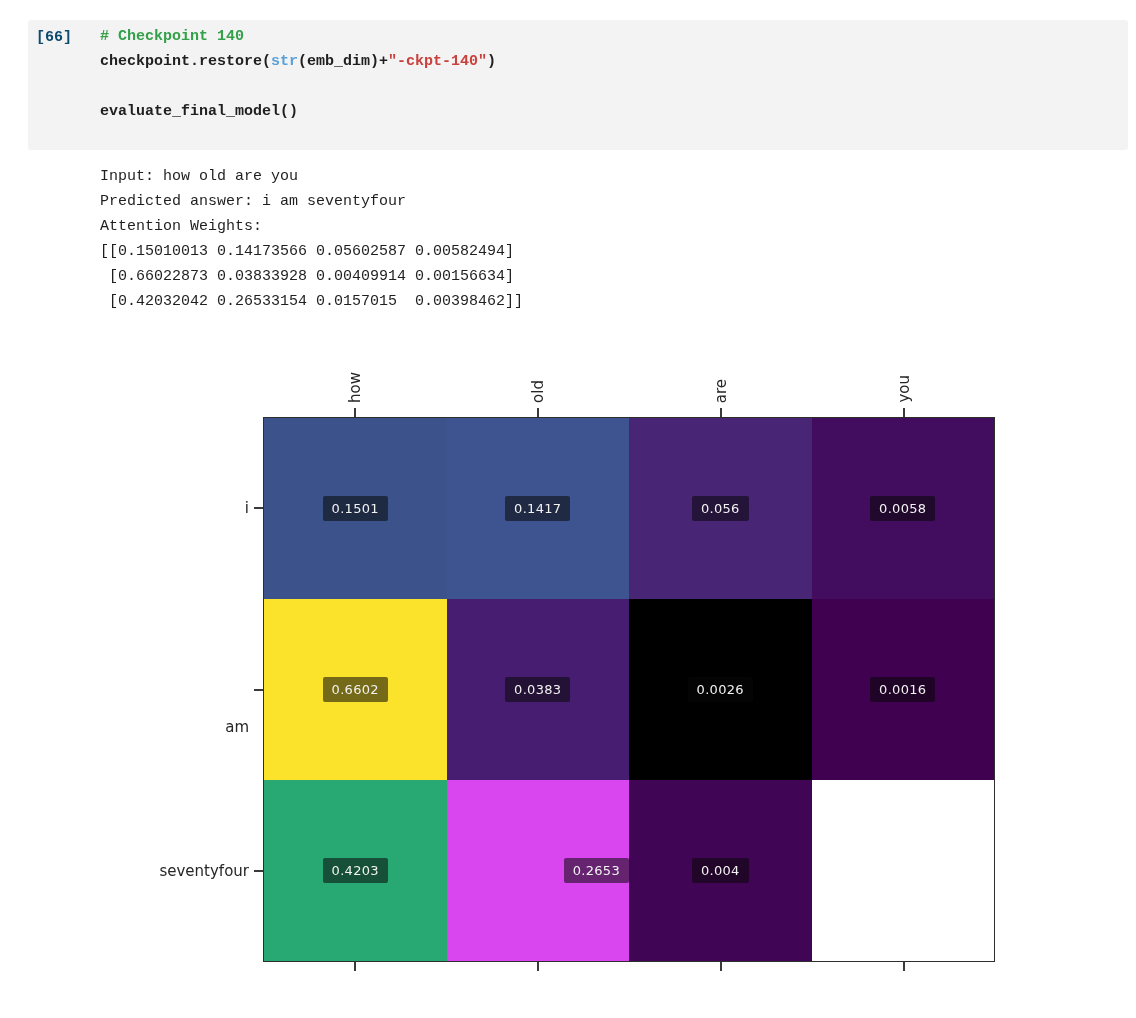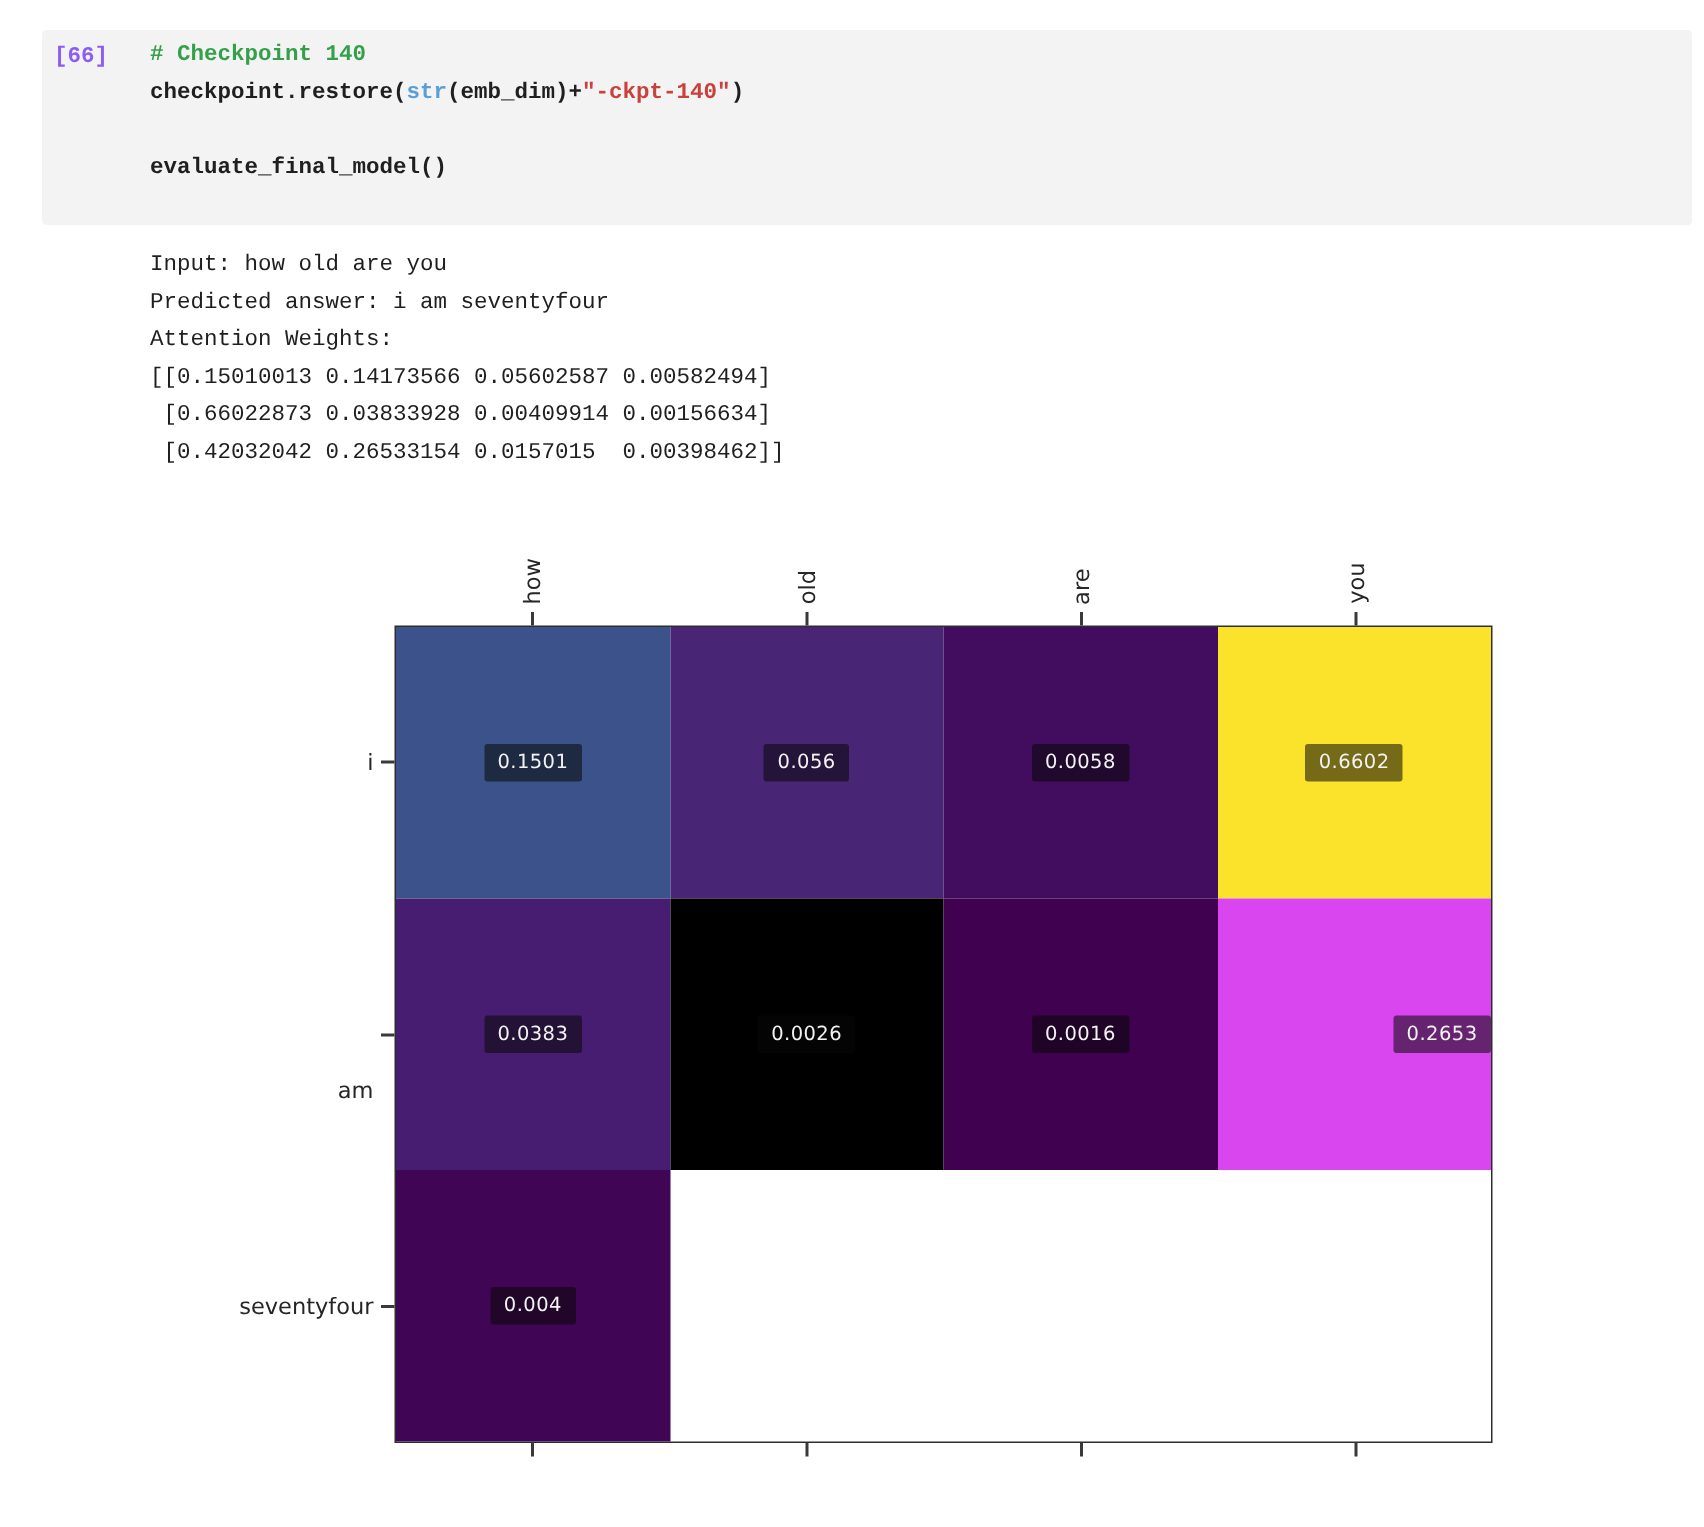--- a/index.html
+++ b/index.html
@@ -10,21 +10,21 @@
   }
   .page { position:absolute; inset:0; }
 
   
   .code-cell {
     position:absolute; left:28px; top:20px; width:1100px; height:130px;
     background:#f3f3f3; border-radius:3px;
   }
   .exec-count {
     position:absolute; left:36px; top:27px;
-    font:700 15px/22px "Liberation Mono", monospace; color:#8b5cf6;
+    font:700 15px/22px "Liberation Mono", monospace; color:#0c4a6e;
   }
   .code-pre {
     position:absolute; left:100px; top:24px; margin:0;
     font:700 15px/25px "Liberation Mono", monospace;
     color:#1f1f1f; white-space:pre;
   }
   .tok-comment { color:#34a04a;font-family:Liberation Mono, monospace; }
   .tok-builtin { color:#5aa0d8; }
   .tok-string  { color:#c9413d; }
 
@@ -80,37 +80,43 @@
 <span>Attention Weights:</span>
 <span>[[0.15010013 0.14173566 0.05602587 0.00582494]</span>
 <span> [0.66022873 0.03833928 0.00409914 0.00156634]</span>
 <span> [0.42032042 0.26533154 0.0157015  0.00398462]]</span></pre>
 
   <div class="figure">
     <div class="heatmap">
         <div class="hm-cell" style="background: rgb(59, 82, 139);">
           <span class="hm-val">0.1501</span>
         </div>
+        <div class="hm-cell" style="background: rgb(62, 84, 144);">
+          <span class="hm-val">0.1417</span>
+        </div>
         <div class="hm-cell" style="background: rgb(73, 37, 118);">
           <span class="hm-val">0.056</span>
         </div>
         <div class="hm-cell" style="background: rgb(66, 13, 94);">
           <span class="hm-val">0.0058</span>
         </div>
         <div class="hm-cell" style="background: rgb(251, 226, 43);">
           <span class="hm-val">0.6602</span>
         </div>
         <div class="hm-cell" style="background: rgb(70, 29, 112);">
           <span class="hm-val">0.0383</span>
         </div>
         <div class="hm-cell" style="background: #000000;">
           <span class="hm-val">0.0026</span>
         </div>
         <div class="hm-cell" style="background: rgb(63, 1, 80);">
           <span class="hm-val">0.0016</span>
+        </div>
+        <div class="hm-cell" style="background: rgb(40, 168, 115);">
+          <span class="hm-val">0.4203</span>
         </div>
         <div class="hm-cell" style="background: #d946ef; justify-content: flex-end;">
           <span class="hm-val">0.2653</span>
         </div>
         <div class="hm-cell" style="background: rgb(64, 6, 85);">
           <span class="hm-val">0.004</span>
         </div>
       </div>
     <div id="hm-decor">
         <div class="x-label-box" style="left: 324.5px;">

